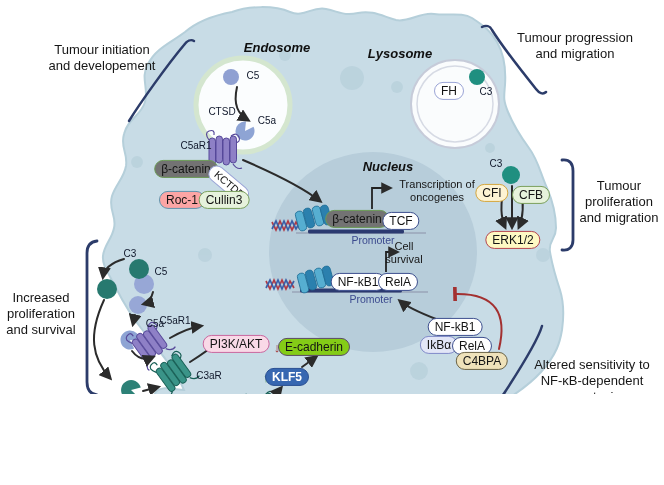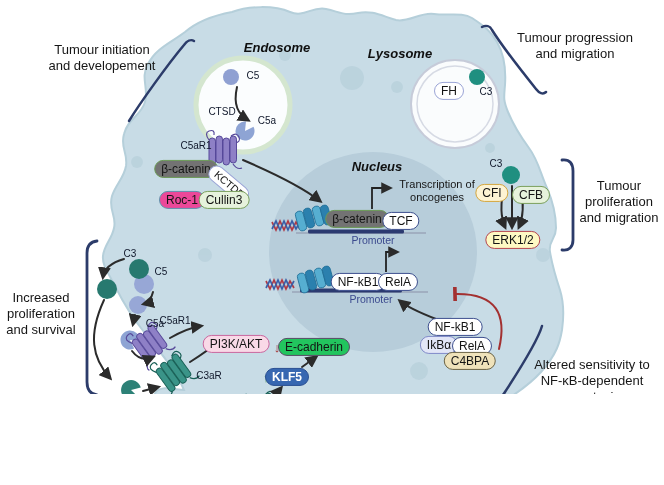--- a/index.html
+++ b/index.html
@@ -13,26 +13,26 @@
        text-align:center;line-height:1.22;}
   .blk{position:absolute;transform:translate(-50%,-50%);font-size:11px;color:#161616;
        text-align:center;line-height:1.15;}
   .prom{font-size:10.5px;color:#3b4a8e;}
   .pill{position:absolute;transform:translate(-50%,-50%);border:1.4px solid #3d4f8e;
         background:#fff;border-radius:9px;padding:1.5px 6px;font-size:12px;color:#141414;
         white-space:nowrap;line-height:1.1;}
   .p-green{background:#737373;border-color:#6b9a55;}
   .p-lav{border-color:#9aa4d6;}
   .p-rot{transform:translate(-50%,-50%) rotate(40deg);font-size:10.5px;border-color:#9aa4d6;}
-  .p-blue{background:#ec4899;border-color:#5f93ad;}
+  .p-blue{background:#fca5a5;border-color:#5f93ad;}
   .p-green2{background:#e6f2dc;border-color:#7aa05c;}
   .p-yellow{background:#fdf3d3;border-color:#d5a63d;}
   .p-red{background:#fef9c3;border-color:#b5454f;}
   .p-pink{background:#f9d9e7;border-color:#c9679f;}
-  .p-plum{background:#22c55e;border-color:#5a4a66;}
+  .p-plum{background:#84cc16;border-color:#5a4a66;}
   .p-klf5{background:#3767b1;border-color:#2a4f92;color:#fff;font-weight:700;}
   .p-ikba{background:#e2e6f7;border-color:#8089c9;text-align:right;}
   .p-tan{background:#efe2ba;border-color:#6b6345;}
   .glyph{position:absolute;transform:translate(-50%,-50%);font-weight:700;font-size:13px;line-height:1;}
   .g-dn{color:#a22f2f;}
   .g-up{color:#3f8f3a;}
 </style>
 </head>
 <body>
 
@@ -203,39 +203,40 @@
   </svg>
 
   <div class="ann" style="left:102px;top:58px;width:118px">Tumour initiation and developement</div>
   <div class="ann" style="left:575px;top:46px;width:132px">Tumour progression and migration</div>
   <div class="ann" style="left:619px;top:202px;width:90px">Tumour proliferation and migration</div>
   <div class="ann" style="left:41px;top:314px;width:88px">Increased proliferation and survival</div>
   <div class="ann" style="left:592px;top:381px;width:140px">Altered sensitivity to NF-κB-dependent apoptosis</div>
 
   <div class="lbl org" style="left:277px;top:47px">Endosome</div>
   <div class="lbl org" style="left:400px;top:53px">Lysosome</div>
-  <div class="lbl org" style="left:377px;top:166px">Nucleus</div>
+  <div class="lbl org" style="left:388px;top:166px">Nucleus</div>
 
   <div class="lbl" style="left:253px;top:76px">C5</div>
   <div class="lbl" style="left:222px;top:112px">CTSD</div>
   <div class="lbl" style="left:267px;top:121px">C5a</div>
   <div class="lbl" style="left:196px;top:146px">C5aR1</div>
   <div class="lbl" style="left:486px;top:92px">C3</div>
 
   <div class="pill p-green" style="left:186px;top:169px">β-catenin</div>
   <div class="pill p-rot" style="left:229px;top:184px">KCTD5</div>
   <div class="pill p-blue" style="left:182px;top:200px">Roc-1</div>
   <div class="pill p-green2" style="left:224px;top:200px">Cullin3</div>
   <div class="pill p-lav" style="left:449px;top:91px">FH</div>
 
   <div class="blk" style="left:437px;top:191px;width:88px">Transcription of oncogenes</div>
   <div class="pill p-green" style="left:357px;top:219px">β-catenin</div>
   <div class="pill" style="left:401px;top:221px">TCF</div>
   <div class="lbl prom" style="left:373px;top:240px">Promoter</div>
 
+  <div class="blk" style="left:404px;top:253px;width:54px">Cell survival</div>
   <div class="pill" style="left:358px;top:282px">NF-kB1</div>
   <div class="pill" style="left:398px;top:282px">RelA</div>
   <div class="lbl prom" style="left:371px;top:299px">Promoter</div>
 
   <div class="lbl" style="left:496px;top:164px">C3</div>
   <div class="pill p-yellow" style="left:492px;top:193px">CFI</div>
   <div class="pill p-green2" style="left:531px;top:195px">CFB</div>
   <div class="pill p-red" style="left:513px;top:240px">ERK1/2</div>
 
   <div class="lbl" style="left:130px;top:254px">C3</div>
@@ -249,15 +250,15 @@
   <div class="glyph g-dn" style="left:277px;top:347px">↓</div>
   <div class="pill p-plum" style="left:314px;top:347px">E-cadherin</div>
   <div class="glyph g-up" style="left:266px;top:377px">↑</div>
   <div class="pill p-klf5" style="left:287px;top:377px">KLF5</div>
   <div class="lbl" style="left:352px;top:400px">C3</div>
   <div class="lbl" style="left:297px;top:436px">C3a</div>
 
   <div class="pill" style="left:455px;top:327px">NF-kB1</div>
   <div class="pill p-ikba" style="left:439px;top:345px">IkBα</div>
   <div class="pill" style="left:472px;top:346px">RelA</div>
-  <div class="pill p-tan" style="left:470px;top:361px">C4BPA</div>
+  <div class="pill p-tan" style="left:482px;top:361px">C4BPA</div>
 
 </div>
 
 </body></html>

